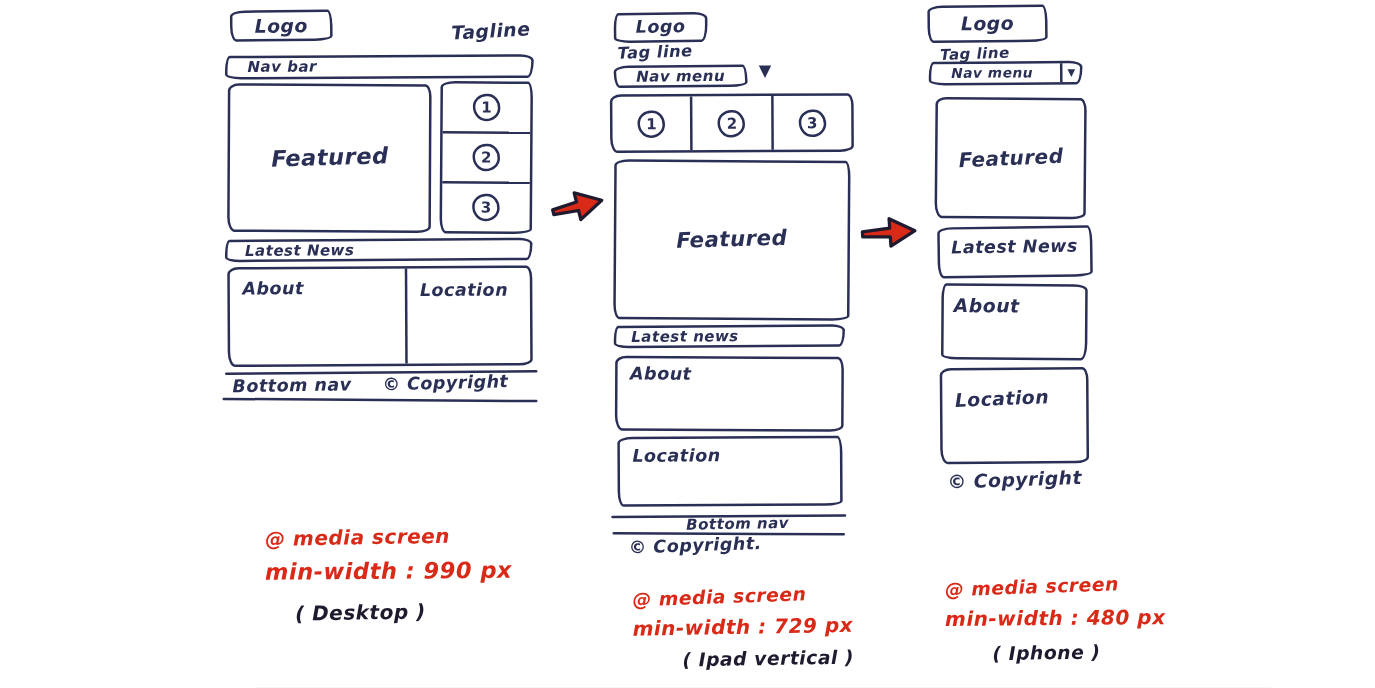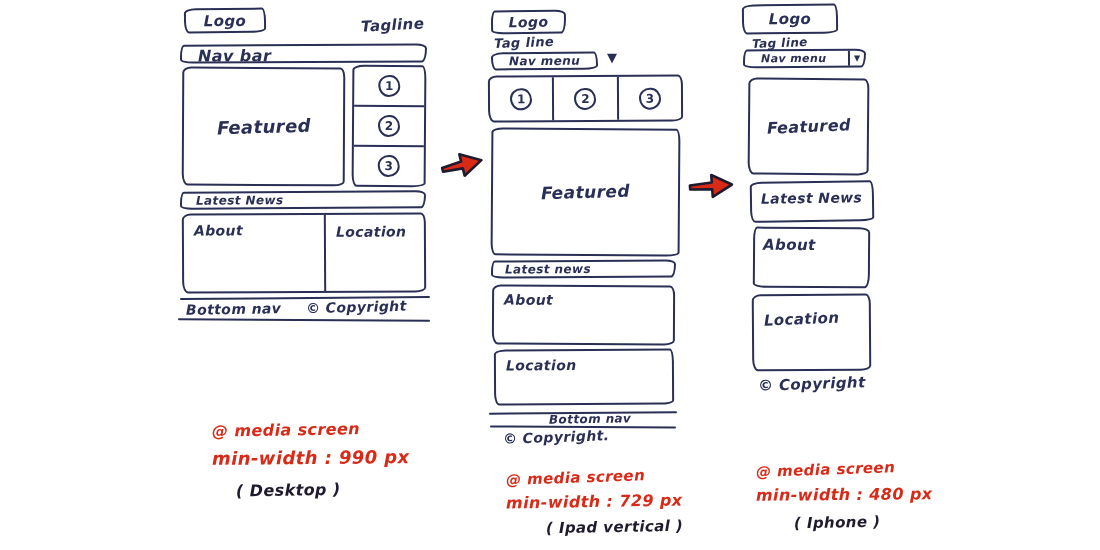--- a/index.html
+++ b/index.html
@@ -36,21 +36,21 @@
 
 <div class="canvas">
 
   <div class="panel" style="left:178px;top:4px;width:252px;height:320px;">
     <div class="sk r1 cc" style="left:6px;top:4px;width:82px;height:25px;transform:rotate(-.6deg);">
       <span class="hw" style="font-size:15px;">Logo</span>
     </div>
     <span class="hw abs" style="left:183px;top:12px;font-size:15px;transform:rotate(-3deg);">Tagline</span>
 
     <div class="sk r2" style="left:2px;top:40px;width:247px;height:19px;transform:rotate(-.3deg);">
-      <span class="hw abs" style="left:16px;top:0px;font-size:16px;">Nav bar</span>
+      <span class="hw abs" style="left:16px;top:0px;font-size:12px;">Nav bar</span>
     </div>
 
     <div class="sk r3 cc" style="left:4px;top:63px;width:163px;height:119px;transform:rotate(.3deg);">
       <span class="hw" style="font-size:18px;transform:rotate(-2deg);">Featured</span>
     </div>
 
     <div class="sk r1" style="left:174px;top:61px;width:74px;height:122px;transform:rotate(.4deg);">
       <div class="cellcol">
         <div class="cell">
             <span class="num">1</span>

